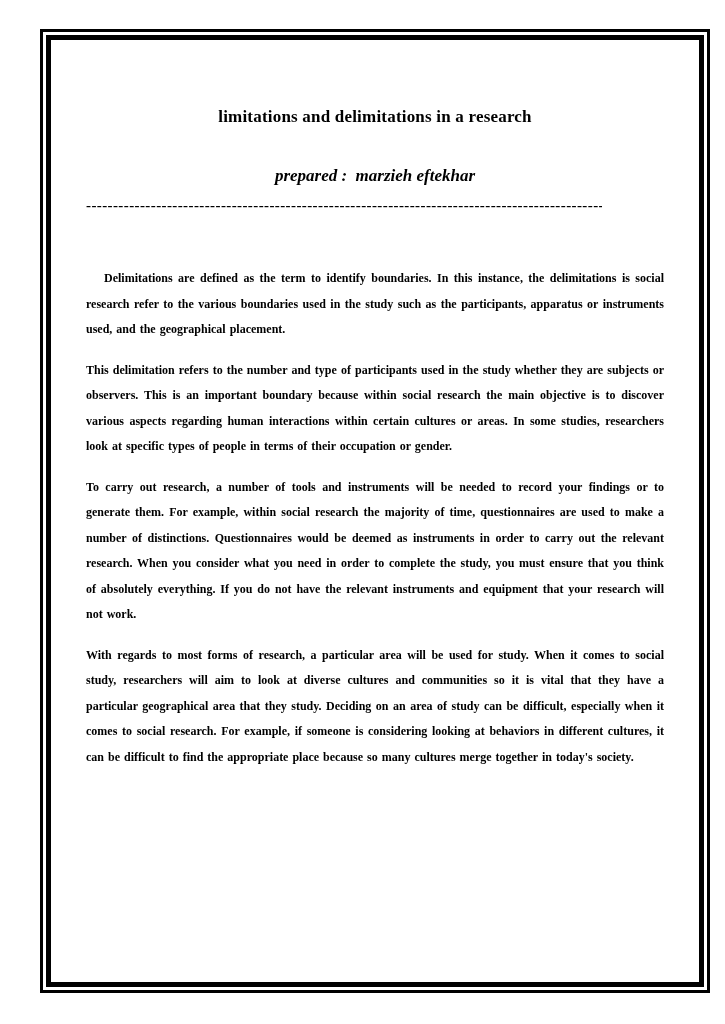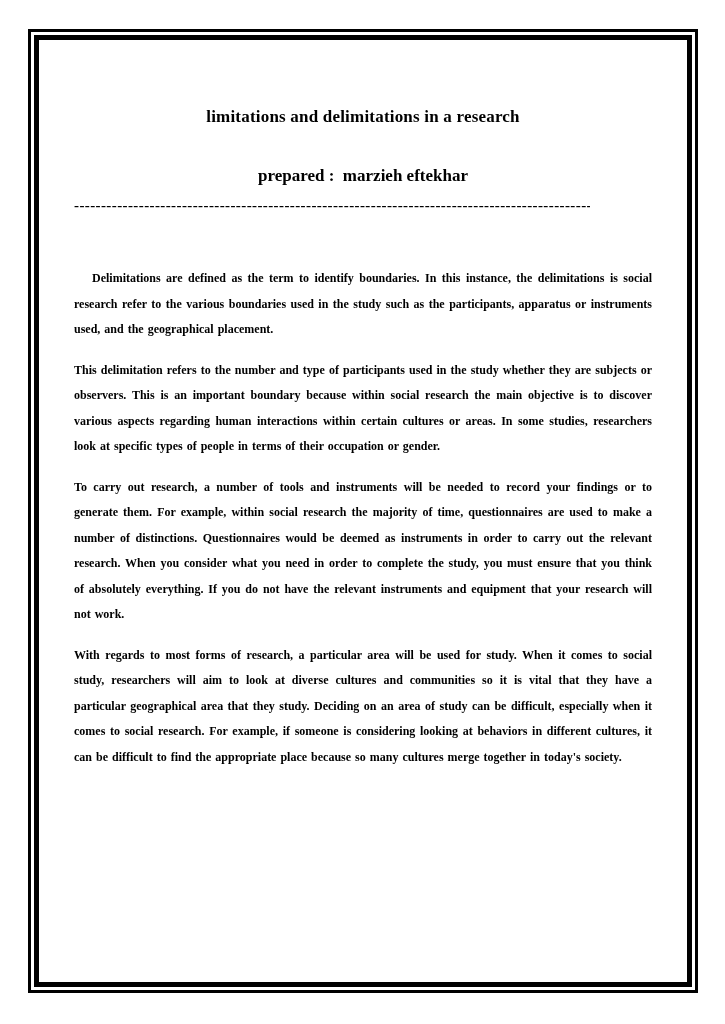--- a/index.html
+++ b/index.html
@@ -12,21 +12,21 @@
     width: 725px;
     height: 1024px;
     background: #ffffff;
     font-family: "Liberation Serif", "DejaVu Serif", serif;
     color: #000000;
     overflow: hidden;
   }
   
   .frame {
     position: absolute;
-    left: 28px;
+    left: 40px;
     top: 29px;
     width: 670px;
     height: 964px;
     box-sizing: border-box;
     border: 3px solid #000000;
   }
   .frame-inner {
     position: absolute;
     top: 3px; left: 3px; right: 3px; bottom: 3px;
     border: 5px solid #000000;
@@ -48,20 +48,21 @@
     text-align: center;
     letter-spacing: 0.2px;
   }
   .prepared {
     margin: 33px 0 4px 0;
     font-size: 17px;
     line-height: 26px;
     font-weight: bold;
     text-align: center;
     white-space: pre-wrap;
+    font-style: italic;
   }
   .divider {
     margin-top: 5px;
     font-size: 15px;
     line-height: 22px;
     font-weight: bold;
     width: 516px;
     overflow: hidden;
     white-space: nowrap;
     letter-spacing: 0.4px;

